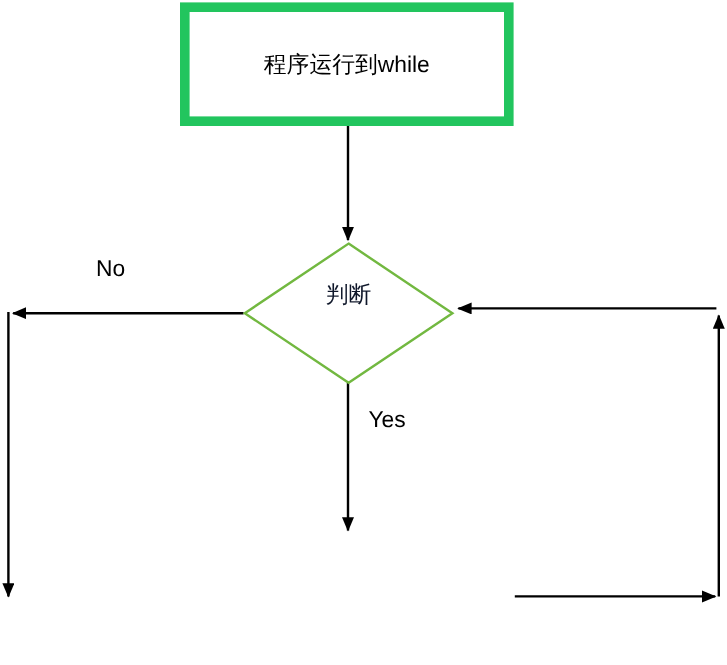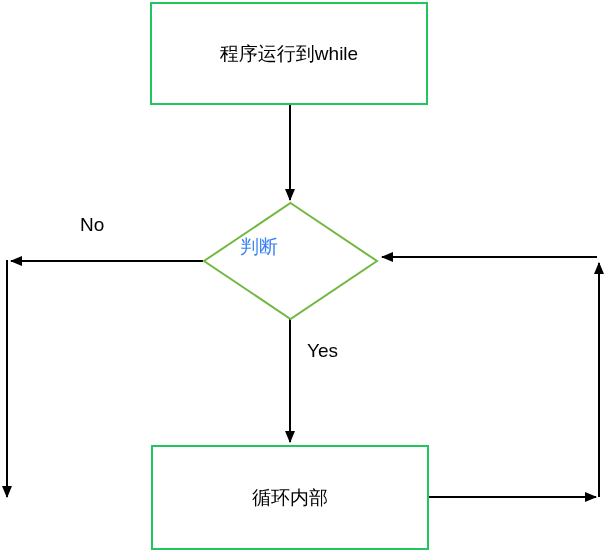--- a/index.html
+++ b/index.html
@@ -16,21 +16,21 @@
     overflow: hidden;
   }
   .canvas svg {
     position: absolute;
     left: 0;
     top: 0;
   }
   .node-box {
     position: absolute;
     box-sizing: border-box;
-    border: 2px solid #22c55e;
+    border: 8px solid #22c55e;
     background: #ffffff;
     display: flex;
     align-items: center;
     justify-content: center;
     font-size: 19px;
     color: #000000;
   }
   .start-box {
     left: 150px;
     top: 2px;
@@ -41,24 +41,24 @@
     left: 151px;
     top: 445px;
     width: 278px;
     height: 105px;
   }
   .diamond-label {
     position: absolute;
     left: 240px;
     top: 232px;
     width: 101px;
-    text-align: left;
+    text-align: center;
     font-size: 19px;
     line-height: 29px;
-    color: #3b82f6;
+    color: #0f172a;
   }
   .edge-label {
     position: absolute;
     font-size: 19px;
     color: #000000;
     background: transparent;
   }
   .no-label {
     left: 80px;
     top: 214px;
@@ -98,20 +98,17 @@
   </svg>
 
   <div class="node-box start-box">
     <span>程序运行到while</span>
   </div>
 
   <div class="diamond-label">
     <div>判断</div>
   </div>
 
-  <div class="node-box body-box">
-    <span>循环内部</span>
-  </div>
 
   <div class="edge-label no-label">No</div>
   <div class="edge-label yes-label">Yes</div>
 
 </div>
 
 </body></html>

